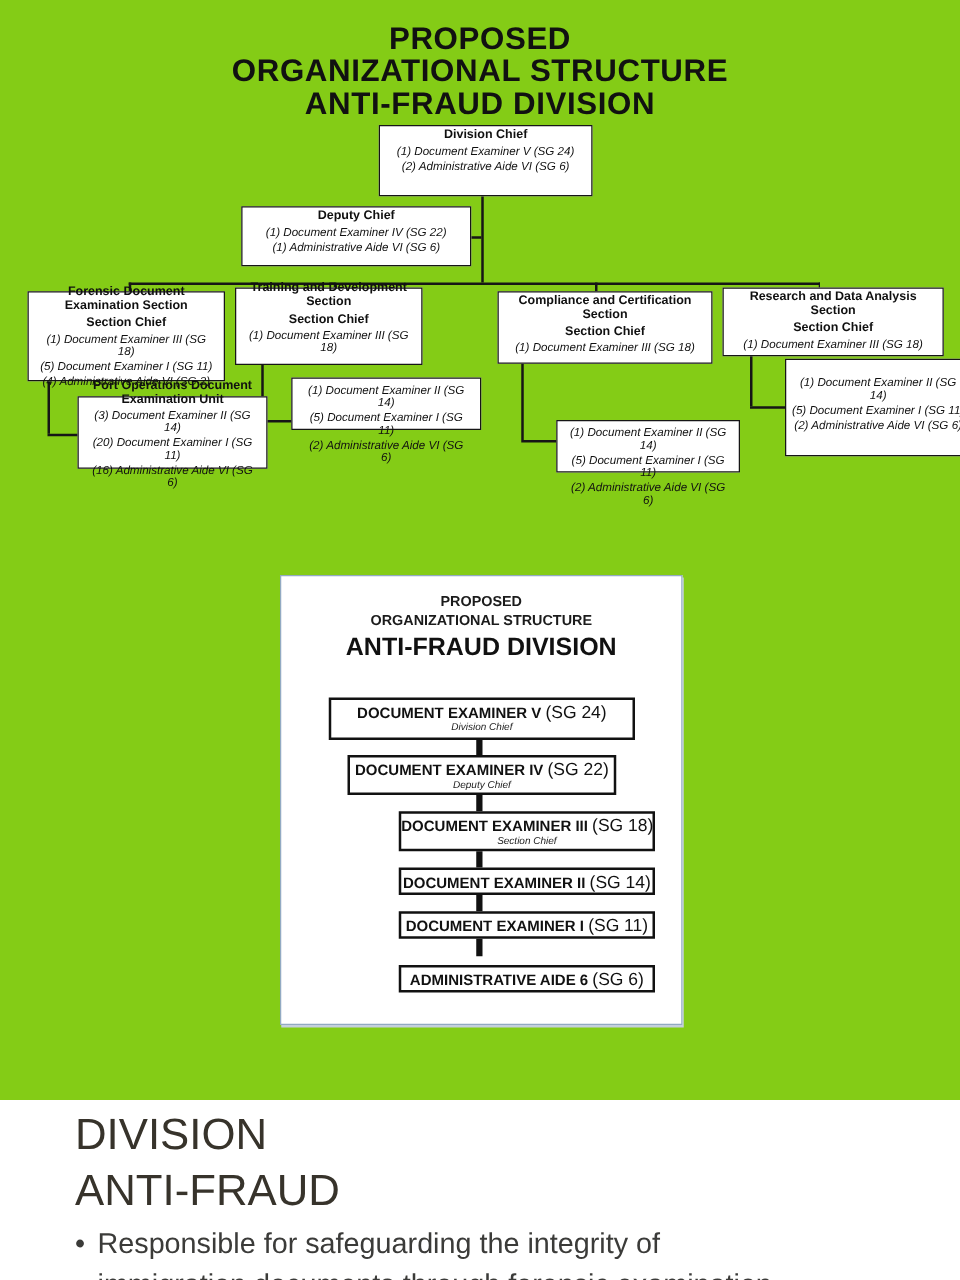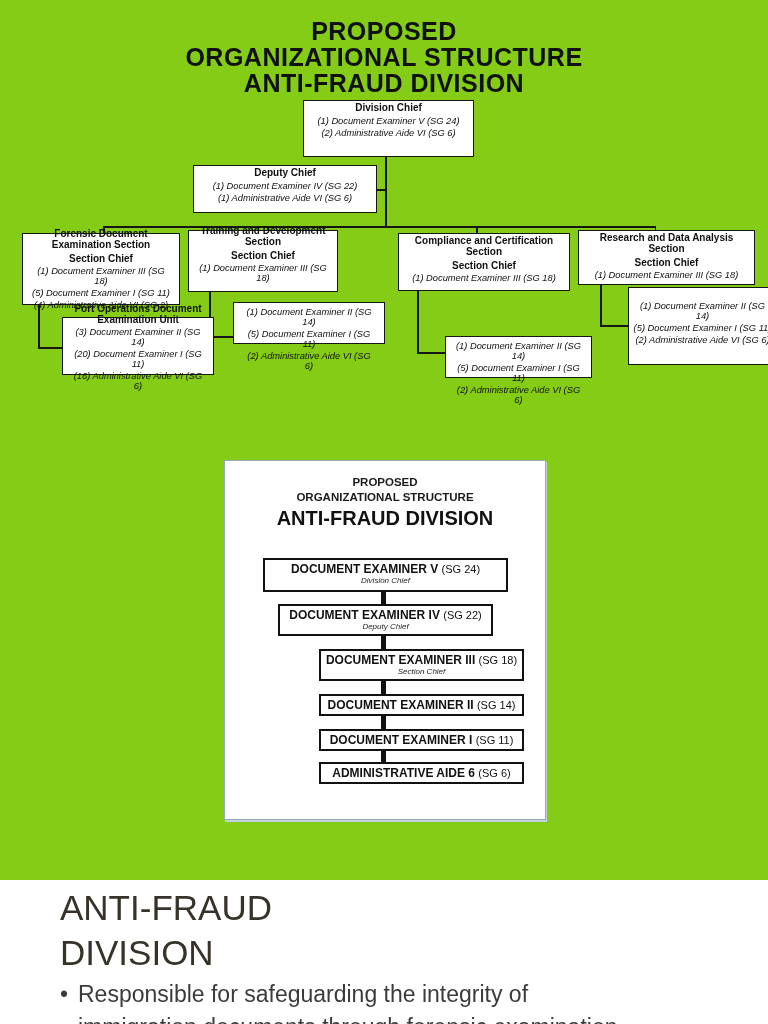--- a/index.html
+++ b/index.html
@@ -23,21 +23,21 @@
   .frame{position:absolute;left:224px;top:460px;width:322px;height:360px;background:#fff;
     border:1px solid #92aac2;box-shadow:1px 2px 0 #c5d0dd;box-sizing:border-box;}
   .s2-small{position:absolute;left:0;right:0;text-align:center;font-weight:700;font-size:11.5px;
     line-height:15px;color:#1b1b1b;}
   .s2-big{position:absolute;left:0;right:0;text-align:center;font-weight:700;font-size:20px;
     color:#111;}
   .s2box{position:absolute;background:#fff;border:2px solid #111;box-sizing:border-box;
     text-align:center;color:#111;}
   .s2box.thick{border-width:2.5px;margin-left:37px;}
   .s2box .t{font-weight:700;font-size:12px;line-height:13px;padding-top:3px;white-space:nowrap;}
-  .s2box .grade{font-weight:400;font-size:11px;}
+  .s2box .grade{font-weight:400;font-size:14px;}
   .s2box .sub{font-style:italic;font-size:8px;line-height:9px;color:#222;}
   .stub{position:absolute;width:5px;background:#111;}
 
   
   .f-head{position:absolute;left:60px;top:885px;font-size:35px;line-height:45px;
     font-weight:400;color:#37332b;}
   .f-bullet{position:absolute;left:60px;top:978px;width:572px;display:flex;
     font-size:23px;line-height:33px;color:#3b3b39;}
   .f-bullet .mark{flex:0 0 18px;}
 </style>
@@ -158,28 +158,28 @@
     </div>
 
     <div class="s2box thick" style="left:57px;top:233px;width:205px;height:22px;">
       <div class="t"><span>DOCUMENT EXAMINER II</span> <span class="grade">(SG 14)</span></div>
     </div>
 
     <div class="s2box thick" style="left:57px;top:268px;width:205px;height:22px;">
       <div class="t"><span>DOCUMENT EXAMINER I</span> <span class="grade">(SG 11)</span></div>
     </div>
 
-    <div class="s2box thick" style="left:57px;top:301px;width:205px;height:22px;">
+    <div class="s2box thick" style="left:57px;top:311px;width:205px;height:22px;">
       <div class="t"><span>ADMINISTRATIVE AIDE 6</span> <span class="grade">(SG 6)</span></div>
     </div>
   </div>
 
   <div class="f-head">
+    <div>DIVISION</div>
     <div>ANTI-FRAUD</div>
-    <div>DIVISION</div>
   </div>
 
   <div class="f-bullet">
     <span class="mark">•</span>
     <span>Responsible for safeguarding the integrity of immigration documents through forensic examination</span>
   </div>
 
 </div>
 
 </body></html>

